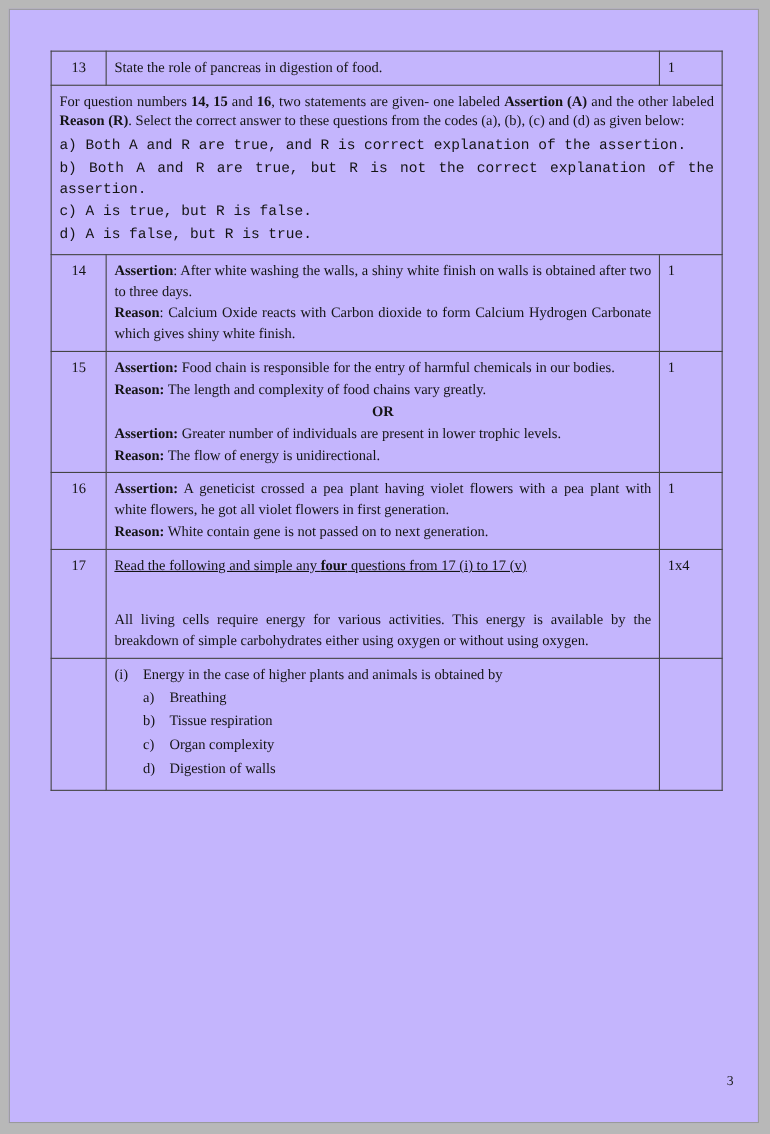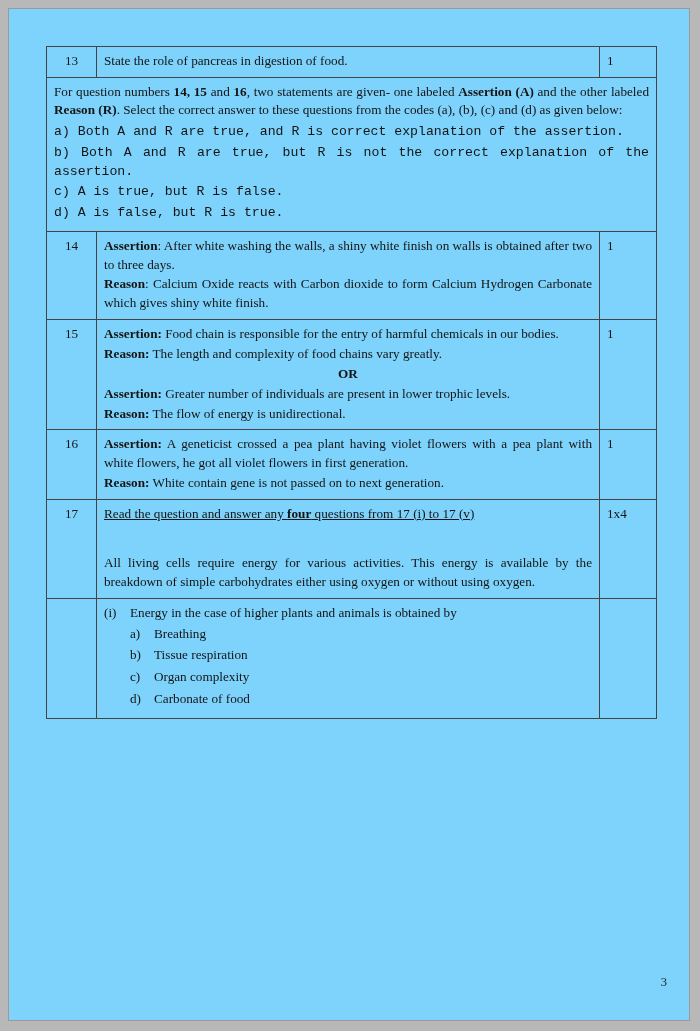--- a/index.html
+++ b/index.html
@@ -11,21 +11,21 @@
     width: 700px;
     height: 1031px;
     font-family: "Liberation Serif", "DejaVu Serif", serif;
   }
   .page {
     position: absolute;
     left: 8px;
     top: 8px;
     width: 682px;
     height: 1013px;
-    background: #7dd3fc;
+    background: #c4b5fd;
     border: 1px solid #9a9a9a;
     box-sizing: border-box;
     overflow: hidden;
   }
   .sheet {
     position: absolute;
     left: 37px;
     top: 37px;
     width: 610px;
   }
@@ -174,21 +174,21 @@
             <p><span class="b">Assertion:</span><span> A geneticist crossed a pea plant having violet flowers with a pea plant with white flowers, he got all violet flowers in first generation.</span></p>
             <p><span class="b">Reason:</span><span> White contain gene is not passed on to next generation.</span></p>
           </td>
           <td class="marks">1</td>
         </tr>
 
 
         <tr>
           <td class="num">17</td>
           <td class="body">
-            <p class="u"><span>Read the question and answer any </span><span class="b">four</span><span> questions from 17 (i) to 17 (v)</span></p>
+            <p class="u"><span>Read the following and simple any </span><span class="b">four</span><span> questions from 17 (i) to 17 (v)</span></p>
             <p class="gap">All living cells require energy for various activities. This energy is available by the breakdown of simple carbohydrates either using oxygen or without using oxygen.</p>
           </td>
           <td class="marks">1x4</td>
         </tr>
 
         <tr>
           <td class="num"></td>
           <td class="body nopad">
             <div class="subpart">
               <span class="lbl">(i)</span>
@@ -202,21 +202,21 @@
               <li>
                 <span class="ltr">b)</span>
                 <span>Tissue respiration</span>
               </li>
               <li>
                 <span class="ltr">c)</span>
                 <span>Organ complexity</span>
               </li>
               <li>
                 <span class="ltr">d)</span>
-                <span>Carbonate of food</span>
+                <span>Digestion of walls</span>
               </li>
             </ul>
           </td>
           <td class="marks"></td>
         </tr>
 
 
       </tbody>
     </table>
 

